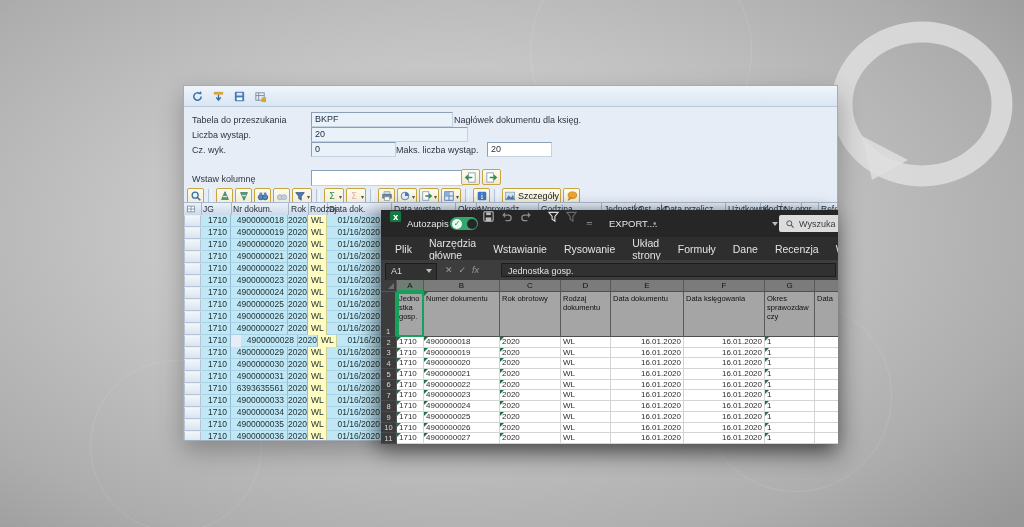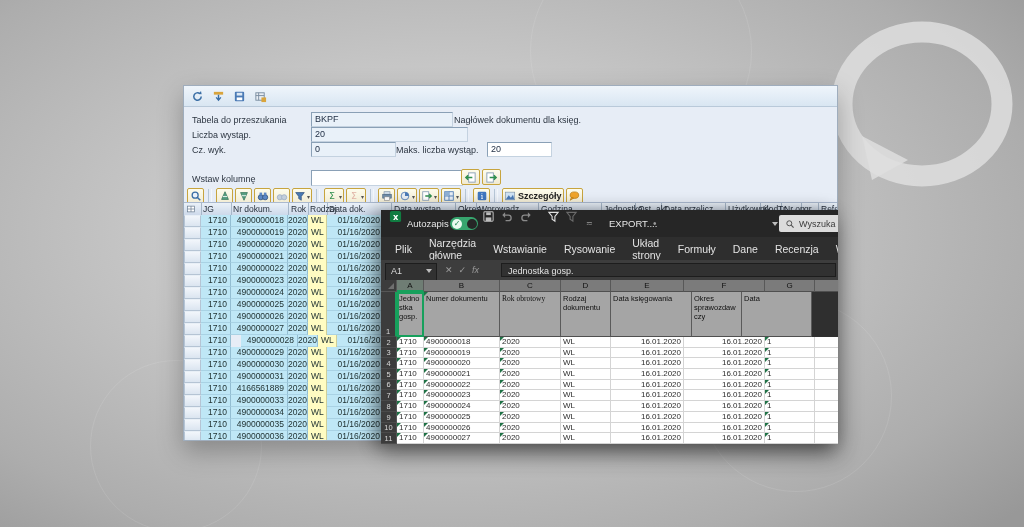--- a/index.html
+++ b/index.html
@@ -25,21 +25,21 @@
   .gbtn{position:absolute;width:19px;height:16px;border:1px solid #c7a43e;border-radius:2px;background:linear-gradient(#fdfced,#f1ead2);
        display:flex;align-items:center;justify-content:center;box-sizing:border-box;}
   .gbtn svg{width:12px;height:12px;}
   
   .alv{position:absolute;left:3px;top:101px;height:18px;display:flex;align-items:center;gap:2px;}
   .alv .abtn{height:16px;min-width:17px;border:1px solid #c7a43e;border-radius:2px;background:linear-gradient(#fdfced,#f2ecd4);
        display:flex;align-items:center;justify-content:center;padding:0 1px;box-sizing:border-box;}
   .alv .abtn svg{width:12px;height:12px;}
   .alv .dd{font-size:6px;color:#555;margin-left:1px;}
   .alv .asep{width:2px;height:14px;border-left:1px solid #b6c6d6;border-right:1px solid #f3f7fb;margin:0 2px;}
-  .alv .albl{font-size:9px;color:#222;margin-left:2px;font-weight:bold;}
+  .alv .albl{font-size:9px;color:#222;margin-left:2px;font-weight:normal;}
   
   .thead{position:absolute;left:0;top:116px;width:655px;height:12px;background:linear-gradient(#eaf1f8,#cdd9ea);
        border-top:1px solid #aab9cf;border-bottom:1px solid #9fb0c4;}
   .thead .hlbl{position:absolute;top:1px;font-size:8.5px;color:#27303c;white-space:nowrap;}
   .thead .hsep{position:absolute;top:0;height:12px;border-left:1px solid #a7b7c9;}
   .trows{position:absolute;left:0;top:129px;width:230px;}
   .trow{display:flex;height:12px;}
   .tc{box-sizing:border-box;height:12px;line-height:11px;font-size:8.5px;color:#233;overflow:hidden;white-space:nowrap;}
   .tc.sel{width:17px;background:linear-gradient(#f2f6fb,#dbe5f0);border:1px solid #b5c4d4;border-top-color:#e8eff6;}
   .tc.cyan{background:#bfe7f6;border-right:1px solid #93bdd2;border-bottom:1px solid #a9d2e4;}
@@ -447,21 +447,21 @@
         <div class="tc sel" style="width: 17px;"></div>
         <div class="tc cyan r" style="width: 30px;">1710</div>
         <div class="tc cyan r" style="width: 57px;">4900000031</div>
         <div class="tc cyan r" style="width: 20px;">2020</div>
         <div class="tc yel l" style="width: 19px;">WL</div>
         <div class="tc cyan r" style="width: 67px; padding-right: 13px;">01/16/2020</div>
       </div>
       <div class="trow">
         <div class="tc sel" style="width: 17px;"></div>
         <div class="tc cyan r" style="width: 30px;">1710</div>
-        <div class="tc cyan r" style="width: 57px;">4166561889</div>
+        <div class="tc cyan r" style="width: 57px;">6393635561</div>
         <div class="tc cyan r" style="width: 20px;">2020</div>
         <div class="tc yel l" style="width: 19px;">WL</div>
         <div class="tc cyan r" style="width: 67px; padding-right: 13px;">01/16/2020</div>
       </div>
       <div class="trow">
         <div class="tc sel" style="width: 17px;"></div>
         <div class="tc cyan r" style="width: 30px;">1710</div>
         <div class="tc cyan r" style="width: 57px;">4900000033</div>
         <div class="tc cyan r" style="width: 20px;">2020</div>
         <div class="tc yel l" style="width: 19px;">WL</div>
@@ -584,22 +584,23 @@
         <div class="collet" style="width: 73px;">E</div>
         <div class="collet" style="width: 81px;">F</div>
         <div class="collet" style="width: 50px;">G</div>
         <div class="collet" style="width: 70px;"></div>
       </div>
     <div id="xlrows" style="position:absolute;left:0;top:12px;">
         <div class="xrow" style="height: 45px;">
           <div class="rnum selrow" style="height: 45px;">1</div>
           <div class="xc hdr a1sel" style="width: 27px; height: 45px;">Jednostka gosp.</div>
           <div class="xc hdr tri" style="width: 76px; height: 45px;">Numer dokumentu</div>
-          <div class="xc hdr" style="width: 61px; height: 45px; font-family: Liberation Serif, serif;">Rok obrotowy</div>
+          <div class="xc hdr" style="width: 61px; height: 45px;">Rok obrotowy</div>
           <div class="xc hdr" style="width: 50px; height: 45px;">Rodzaj dokumentu</div>
+          <div class="xc hdr" style="width: 73px; height: 45px;">Data dokumentu</div>
           <div class="xc hdr" style="width: 81px; height: 45px;">Data księgowania</div>
           <div class="xc hdr" style="width: 50px; height: 45px;">Okres sprawozdawczy</div>
           <div class="xc hdr" style="width: 70px; height: 45px;">Data</div>
         </div>
         <div class="xrow" style="height: 10.7px;">
           <div class="rnum" style="height: 10.7px;">2</div>
           <div class="xc tri" style="width: 27px; height: 10.7px;">1710</div>
           <div class="xc tri" style="width: 76px; height: 10.7px;">4900000018</div>
           <div class="xc tri" style="width: 61px; height: 10.7px;">2020</div>
           <div class="xc" style="width: 50px; height: 10.7px;">WL</div>

